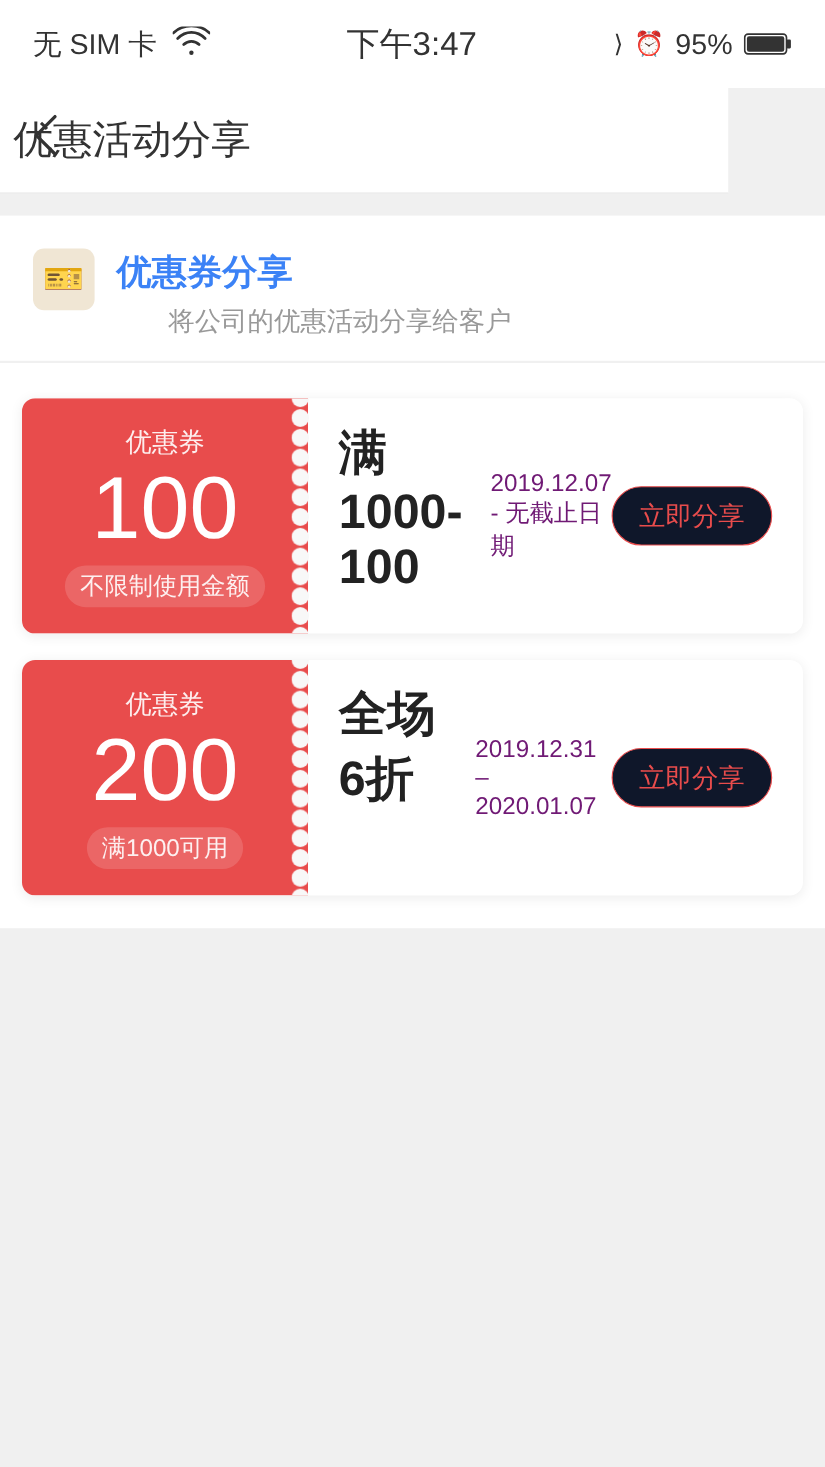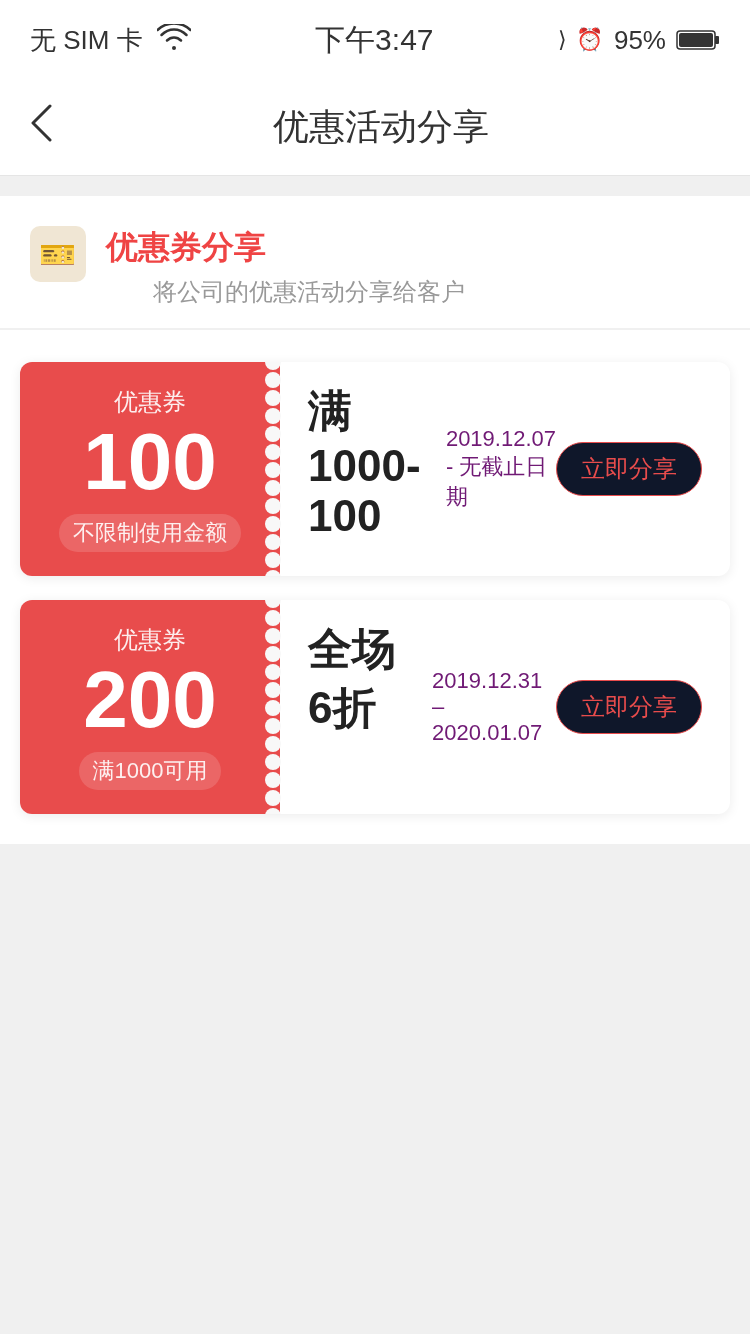--- a/index.html
+++ b/index.html
@@ -39,26 +39,26 @@
     }
     .status-right {
       display: flex;
       align-items: center;
       gap: 10px;
       font-size: 26px;
     }
 
     
     .nav-bar {
-      width: 750px;
+      width: 662px;
       height: 96px;
       background: #fff;
       display: flex;
       align-items: center;
-      justify-content: center;
+      justify-content: flex-start;
       border-bottom: 1px solid #e5e5e5;
       position: relative;
       padding-left: 12px;
     }
     .nav-back {
       position: absolute;
       left: 30px;
       font-size: 36px;
       color: #333;
       cursor: pointer;
@@ -87,37 +87,37 @@
       border-radius: 10px;
       display: flex;
       align-items: center;
       justify-content: center;
       font-size: 30px;
       flex-shrink: 0;
     }
     .section-text h2 {
       font-size: 32px;
       font-weight: 600;
-      color: #ef4444;
+      color: #3b82f6;
       margin-bottom: 6px;
     }
     .section-text p {
       font-size: 24px;
       color: #999;
       margin-left: 47px;
     }
 
     .coupon-left-label {
       font-size: 24px;
       color: rgba(255,255,255,0.9);
       margin-bottom: 4px;
     }
     .coupon-left-amount {
       font-size: 80px;
-      font-weight: 700;
+      font-weight: 400;
       color: #fff;
       line-height: 1;
       margin-bottom: 8px;
     }
     .coupon-left-condition {
       font-size: 22px;
       color: rgba(255,255,255,0.9);
       background: rgba(255,255,255,0.15);
       padding: 4px 14px;
       border-radius: 20px;

